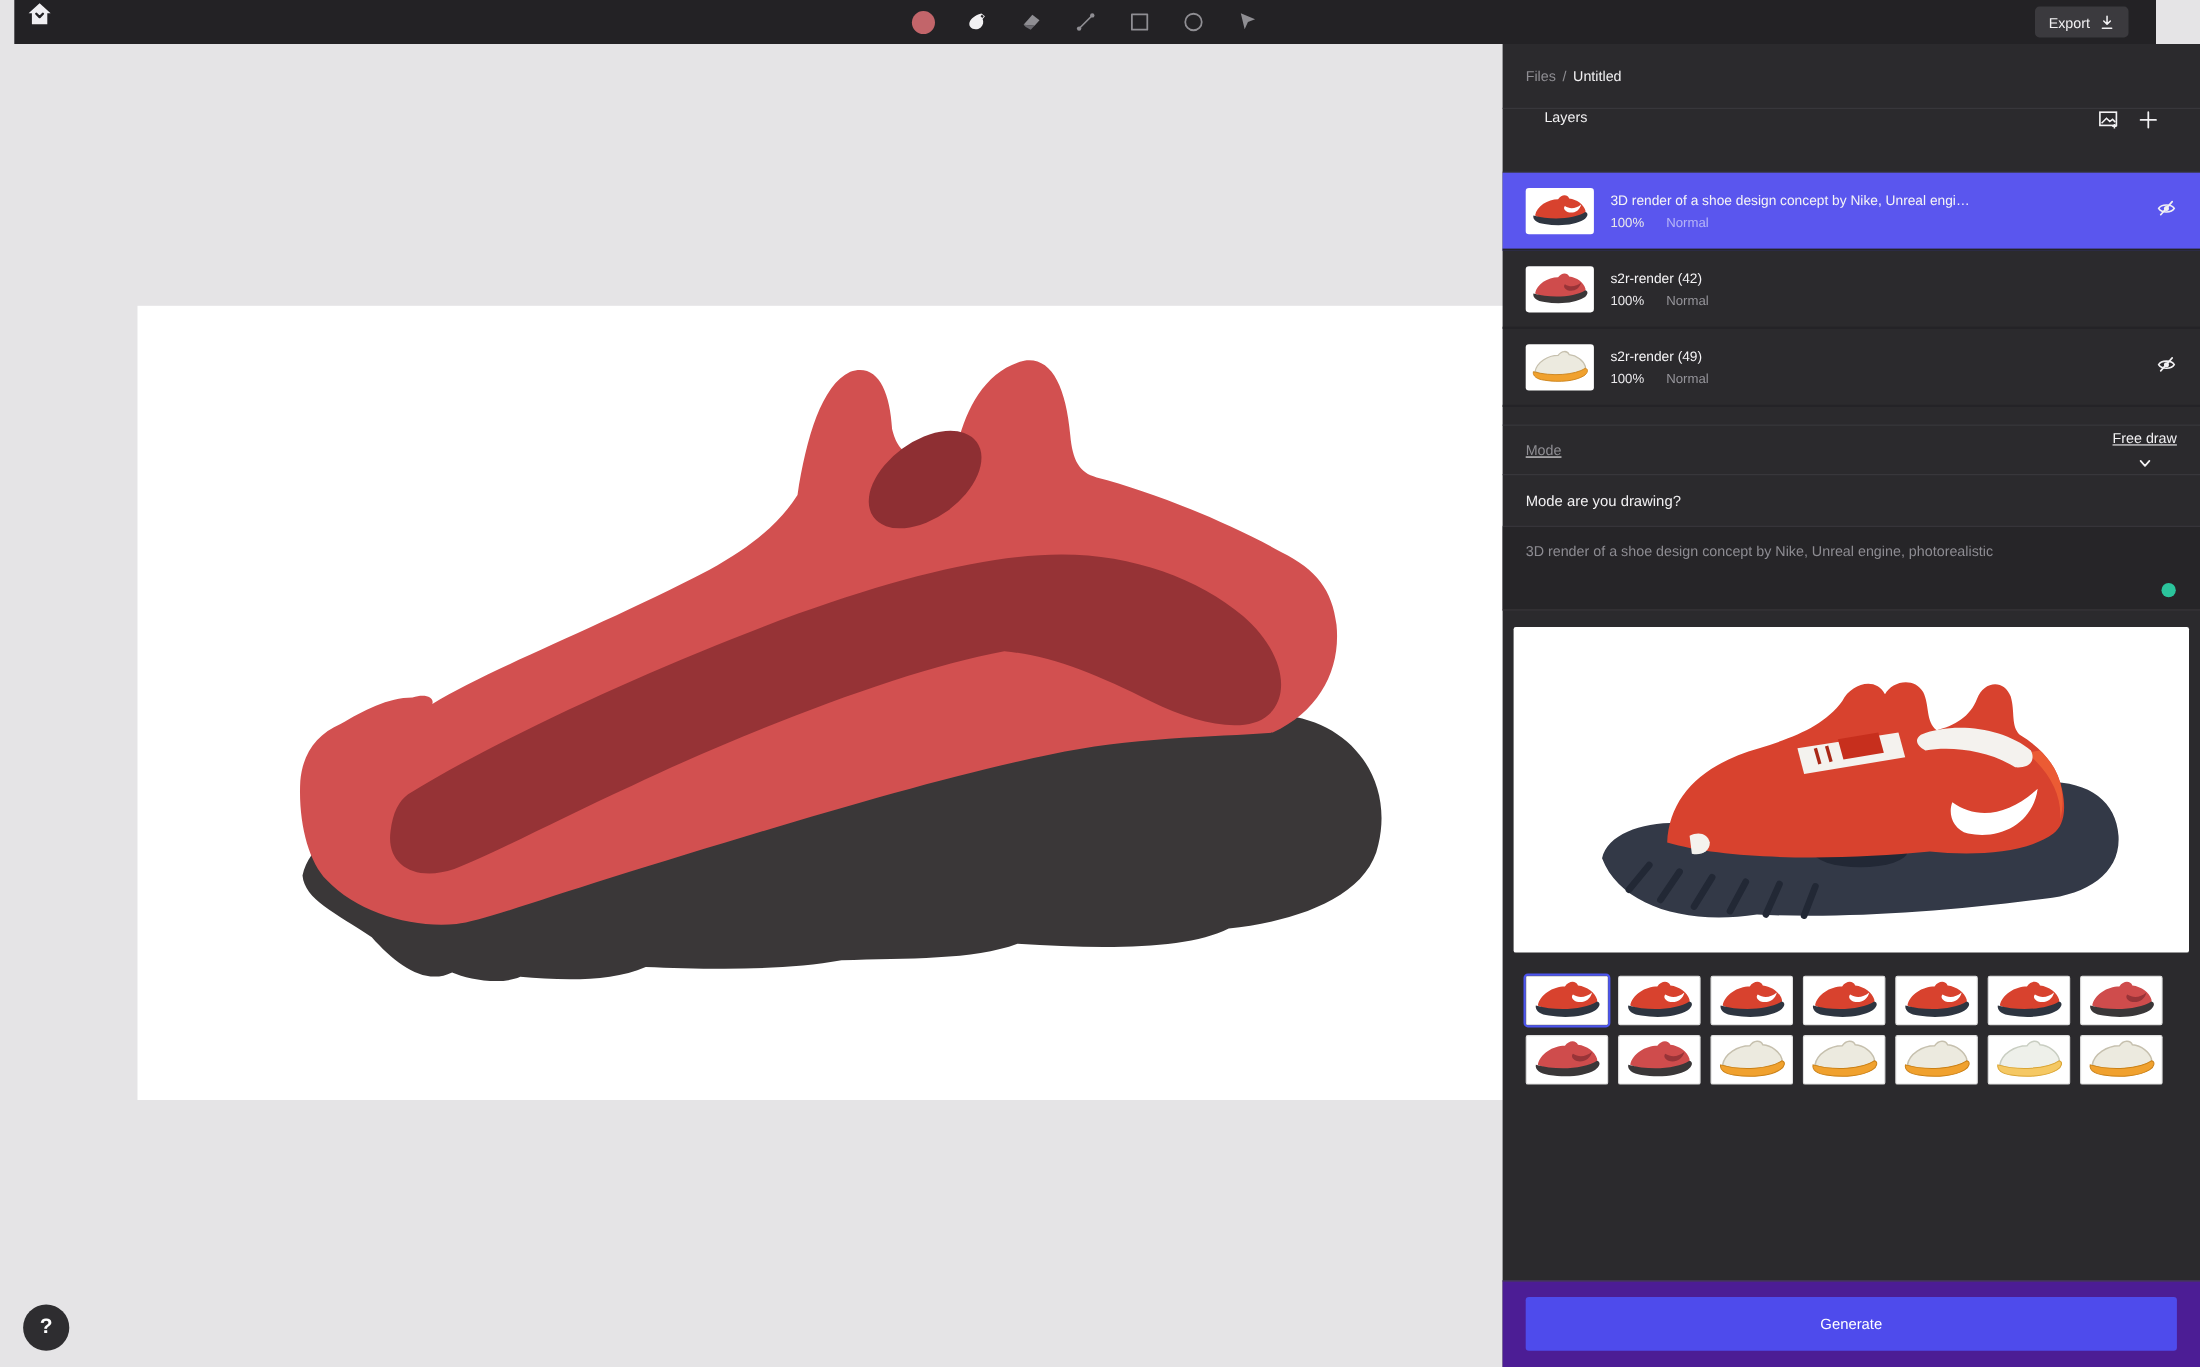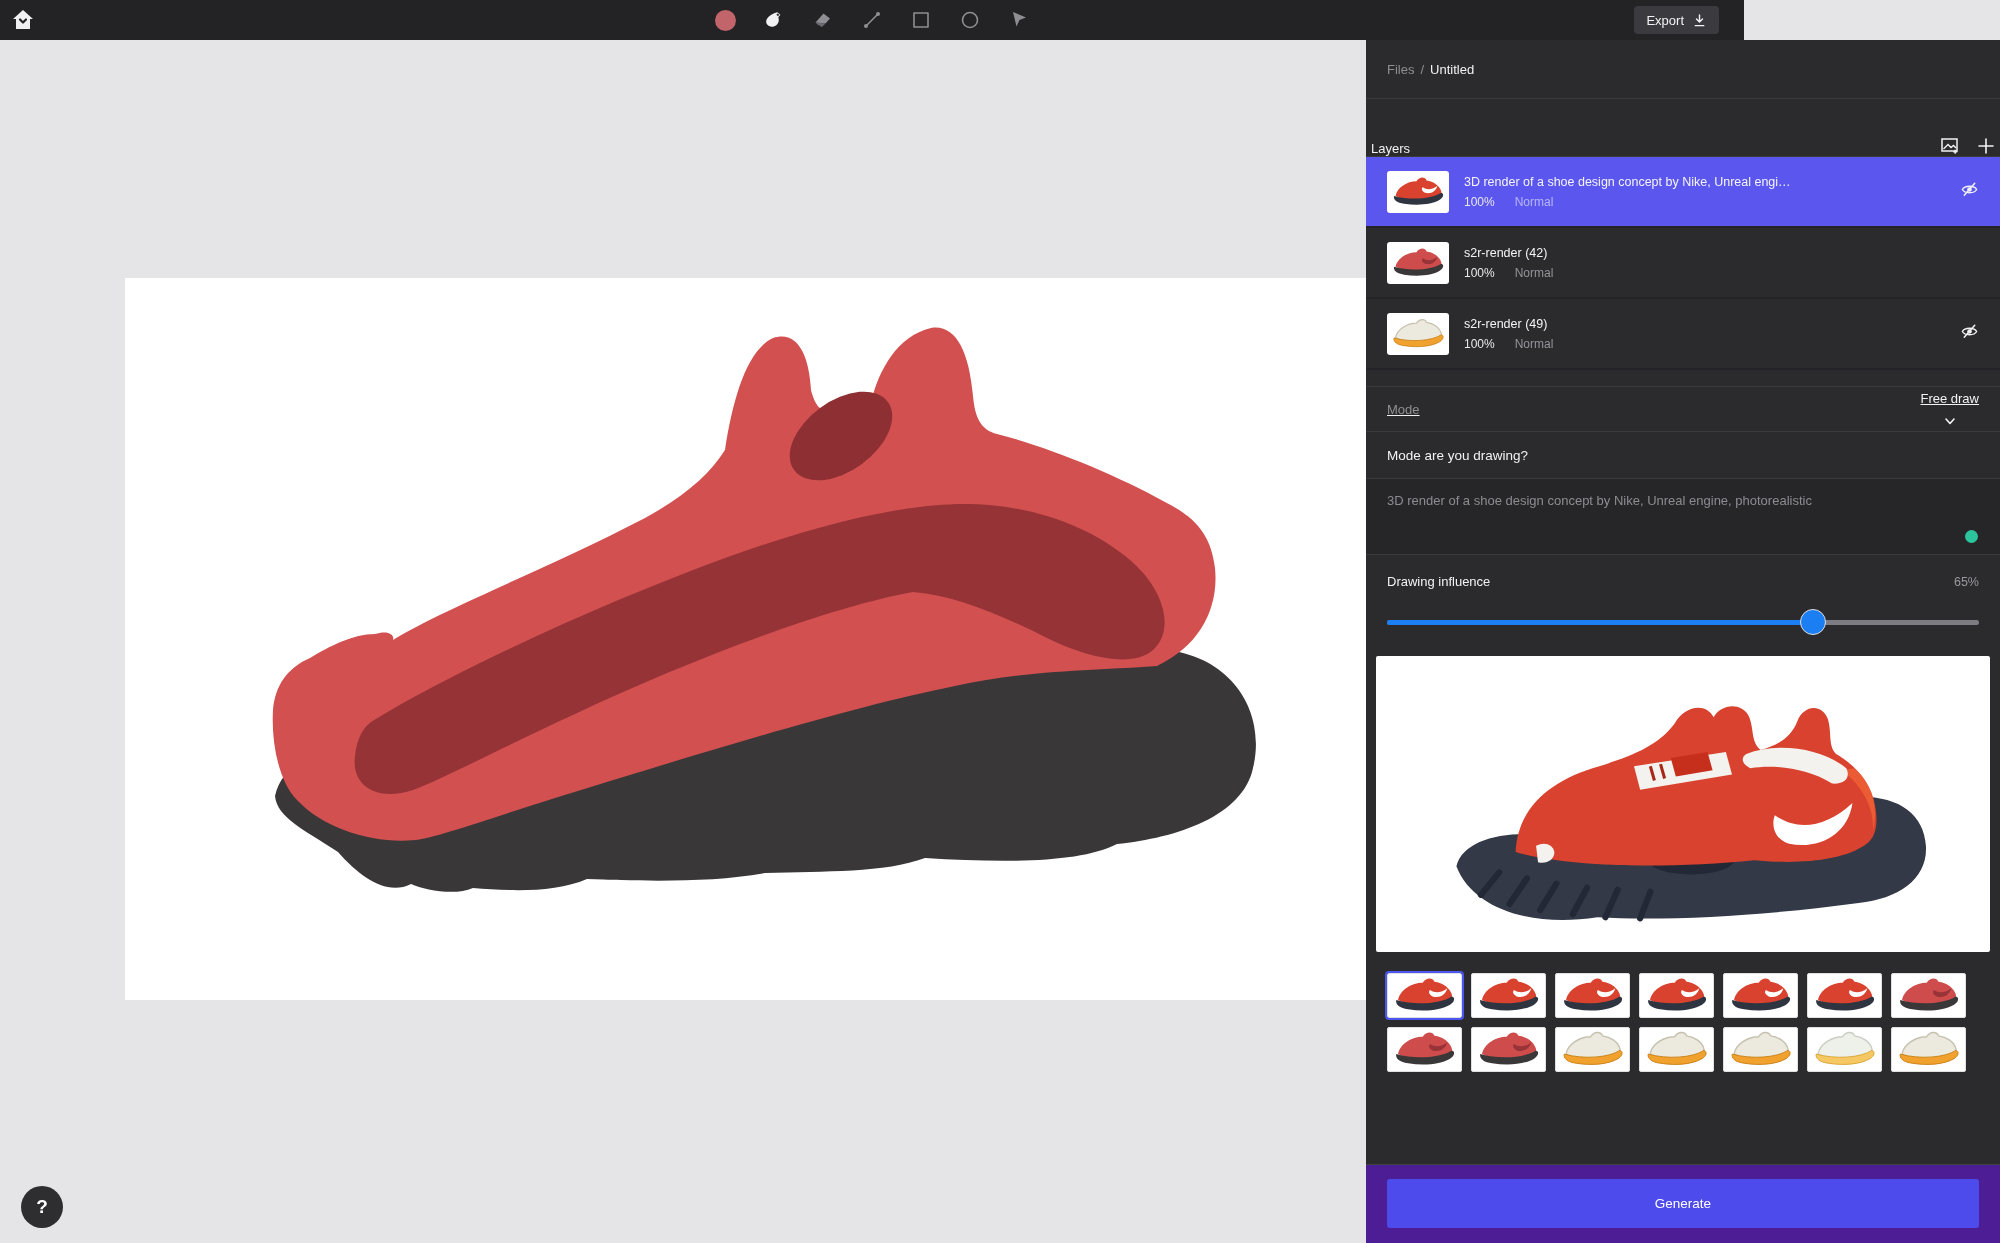--- a/index.html
+++ b/index.html
@@ -1,22 +1,22 @@
 <!DOCTYPE html>
 <html style="--topbar-bg: #232225; --panel-bg: #2b2a2d; --canvas-bg: #e5e4e6; --layer-selected: #5a56ee; --accent-indigo: #4e4bec; --slider-blue: #1b7ef2; --swatch-red: #c2656a; --green-dot: #2bc49c; --draw-red: #d25050; --draw-dark-red: #963336; --draw-sole: #3a3738;"><head>
 <meta charset="utf-8">
 <style>
   * { box-sizing: border-box; margin: 0; padding: 0; }
   html,body { width:2000px; height:1243px; overflow:hidden;
     font-family:"Liberation Sans", sans-serif;
     background: var(--canvas-bg, #e5e4e6); color:#f2f1f3; }
 
   
-  .topbar { position:absolute; top:0; left:0; width:1744px; height:40px;
-    background: var(--topbar-bg, #232225); display:flex; align-items:center; z-index:30; }
+  .topbar { position:absolute; top:0; left:13px; width:1947px; height:40px;
+    background: var(--topbar-bg, #232225); display:flex; align-items:flex-start; z-index:30; }
   .logo { width:26px; height:26px; margin-left:10px; display:flex; align-items:center; justify-content:center; cursor:pointer; }
   .tools { position:absolute; left:50%; top:0; height:40px; transform:translateX(-50%);
     display:flex; align-items:center; gap:27px; }
   .tool { width:22px; height:22px; display:flex; align-items:center; justify-content:center; cursor:pointer; }
   .swatch { width:21px; height:21px; border-radius:50%; background: var(--swatch-red, #c2656a); }
   .export-btn { position:absolute; right:25px; top:6px; height:28px; padding:0 12px;
     background:#3b3a3e; border:none; border-radius:4px; color:#f2f1f3; font-size:13px;
     display:flex; align-items:center; gap:8px; cursor:pointer; font-family:inherit; }
 
   
@@ -29,21 +29,21 @@
 
   
   .panel { position:absolute; top:40px; right:0; width:634px; height:1203px;
     background: var(--panel-bg, #2b2a2d); display:flex; flex-direction:column; z-index:20; }
   .divider-b { border-bottom:1px solid #3a393d; }
   .divider-t { border-top:1px solid #3a393d; }
 
   .breadcrumb { height:59px; padding:0 21px; display:flex; align-items:center; gap:6px; font-size:13px; flex:none; }
   .breadcrumb .dim { color:#8f8e93; }
 
-  .layers-header { height:58px; padding:0 5px; display:flex; align-items:flex-end; font-size:13px; flex:none; }
+  .layers-header { height:58px; padding:0 38px; display:flex; align-items:flex-start; font-size:13px; flex:none; }
   .layers-header .hdr-icons { margin-left:auto; display:flex; gap:17px; align-items:center; }
   .icon-btn { background:none; border:none; padding:0; cursor:pointer; display:flex; align-items:center; }
 
   .layer-row { height:71px; padding:0 21px; display:flex; align-items:center; gap:15px;
     border-bottom:2px solid #242327; cursor:pointer; flex:none; }
   .layer-row.selected { background: var(--layer-selected, #5a56ee); border-bottom-color:#242327; }
   .layer-thumb { width:62px; height:42px; background:#fff; border-radius:3px; overflow:hidden; flex:none; }
   .layer-thumb svg { width:100%; height:100%; display:block; }
   .layer-info { min-width:0; }
   .layer-title { font-size:12.5px; color:#f5f4f6; white-space:nowrap; overflow:hidden; text-overflow:ellipsis; max-width:330px; }
@@ -336,31 +336,20 @@
 
   <div class="question-row divider-b">
     <span>Mode are you drawing?</span>
   </div>
 
   <div class="prompt-box">
     <span>3D render of a shoe design concept by Nike, Unreal engine, photorealistic</span>
     <span class="status-dot"></span>
   </div>
 
-  <div class="influence">
-    <div class="row1">
-      <span>Drawing influence</span>
-      <span class="value">65%</span>
-    </div>
-    <div class="slider">
-      <div class="track"></div>
-      <div class="fill" style="width: 72%;"></div>
-      <div class="thumb" style="left: 72%;"></div>
-    </div>
-  </div>
 
   <div class="preview">
     <svg viewBox="0 0 520 290" preserveAspectRatio="xMidYMid meet">
 
       <path fill="#333947" d="M38 206 C44 180 86 170 128 176 C240 160 350 142 428 138
         C470 136 496 154 498 186 C500 218 472 238 432 242 C344 254 246 260 176 256
         C112 266 54 248 38 206 Z"></path>
       <g stroke="#222835" stroke-width="6" stroke-linecap="round">
         <path d="M62 234 L80 212"></path>
           <path d="M90 243 L107 218"></path>

